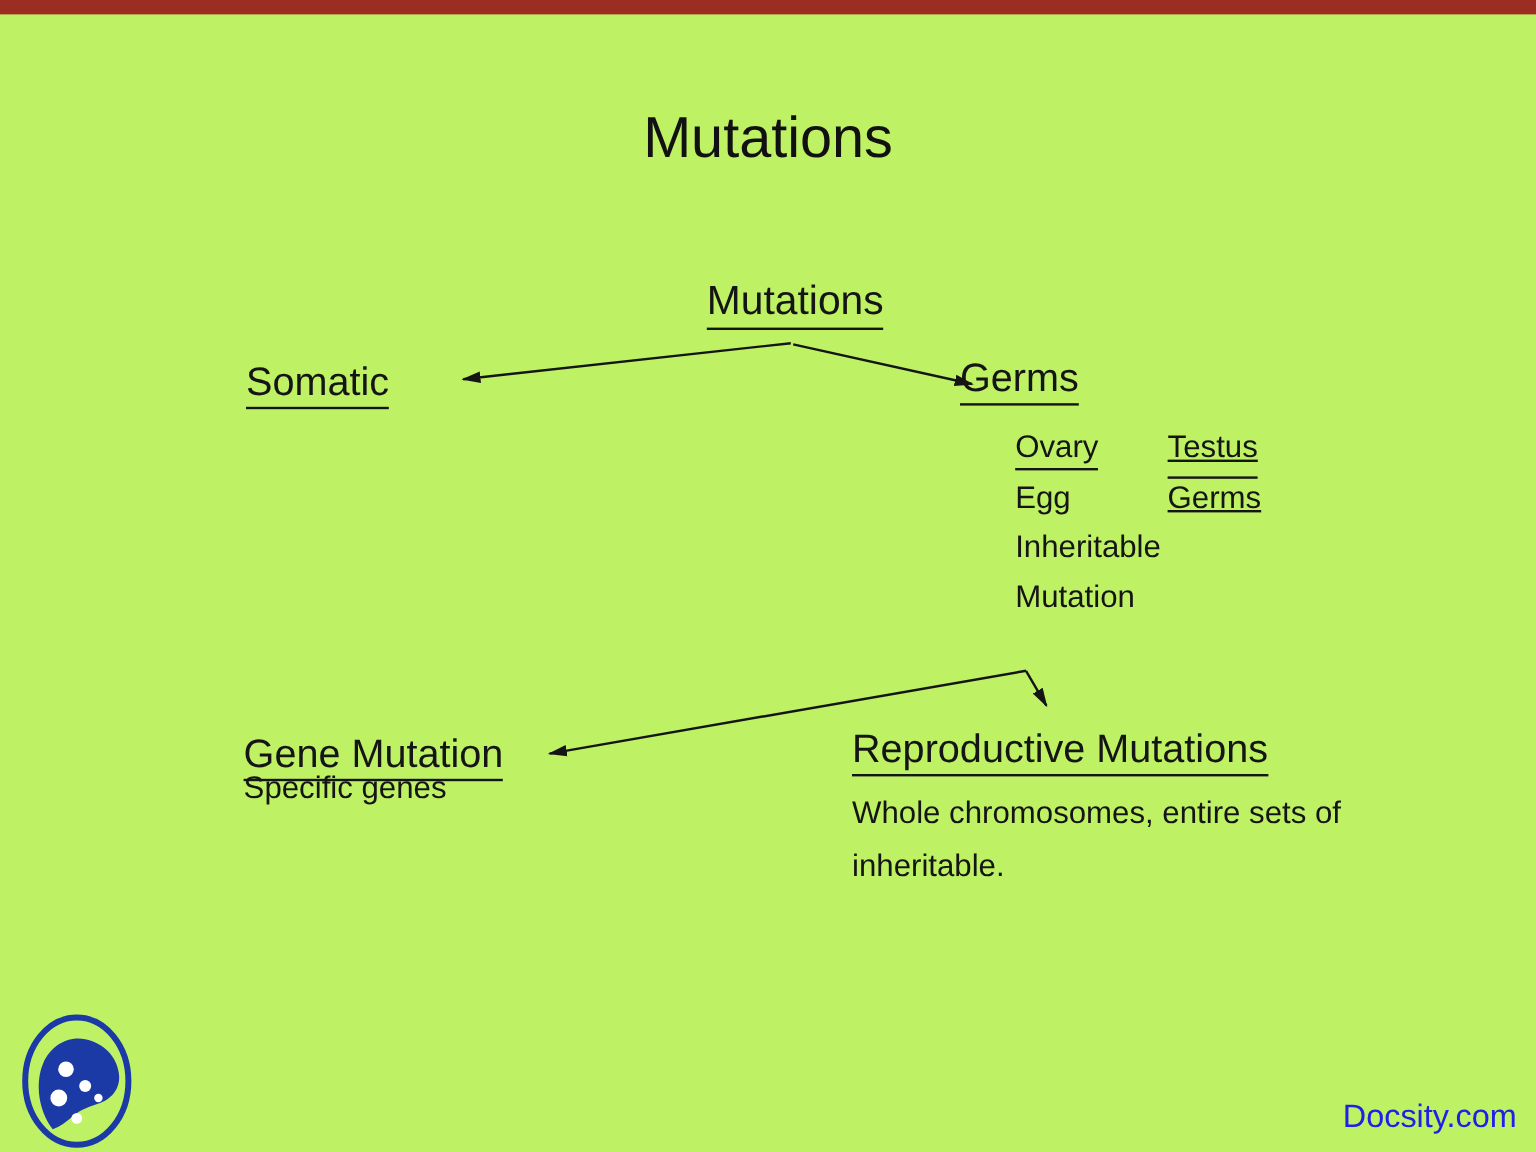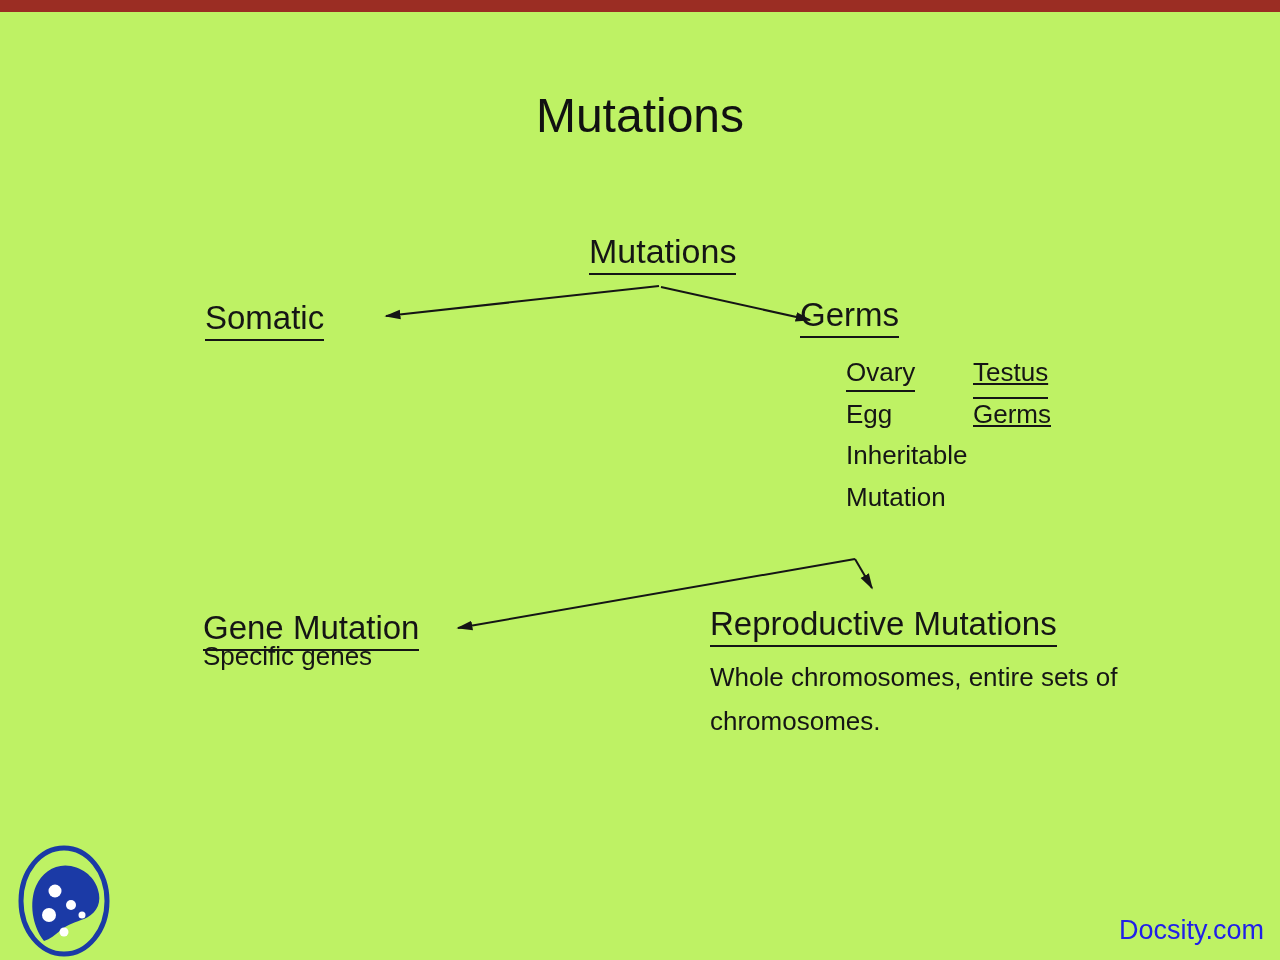--- a/index.html
+++ b/index.html
@@ -79,21 +79,21 @@
   </div>
   <div class="body gene-b">
     <div>Specific genes</div>
   </div>
 
   <div class="h2 chrom-h">
     <span class="u">Reproductive Mutations</span>
   </div>
   <div class="body chrom-b">
     <div>Whole chromosomes, entire sets of</div>
-    <div>chromosomes.</div>
+    <div>inheritable.</div>
   </div>
 
   <div class="logo" style="color: rgb(27, 58, 166);">
     <svg width="96" height="116" viewBox="0 0 96 116">
       <ellipse cx="48" cy="57" rx="43" ry="53" fill="none" stroke="currentColor" stroke-width="5"></ellipse>
       <path d="M28 97 C16 82 13 58 20 42 C26 28 40 19 55 22 C70 25 81 36 83 50 C85 62 78 71 68 75 C60 78 52 80 45 86 C39 91 34 95 28 97 Z" fill="currentColor"></path>
       <circle cx="39" cy="47" r="6.5" fill="#ffffff"></circle>
       <circle cx="55" cy="61" r="5" fill="#ffffff"></circle>
       <circle cx="33" cy="71" r="7" fill="#ffffff"></circle>
       <circle cx="66" cy="71" r="3.5" fill="#ffffff"></circle>

